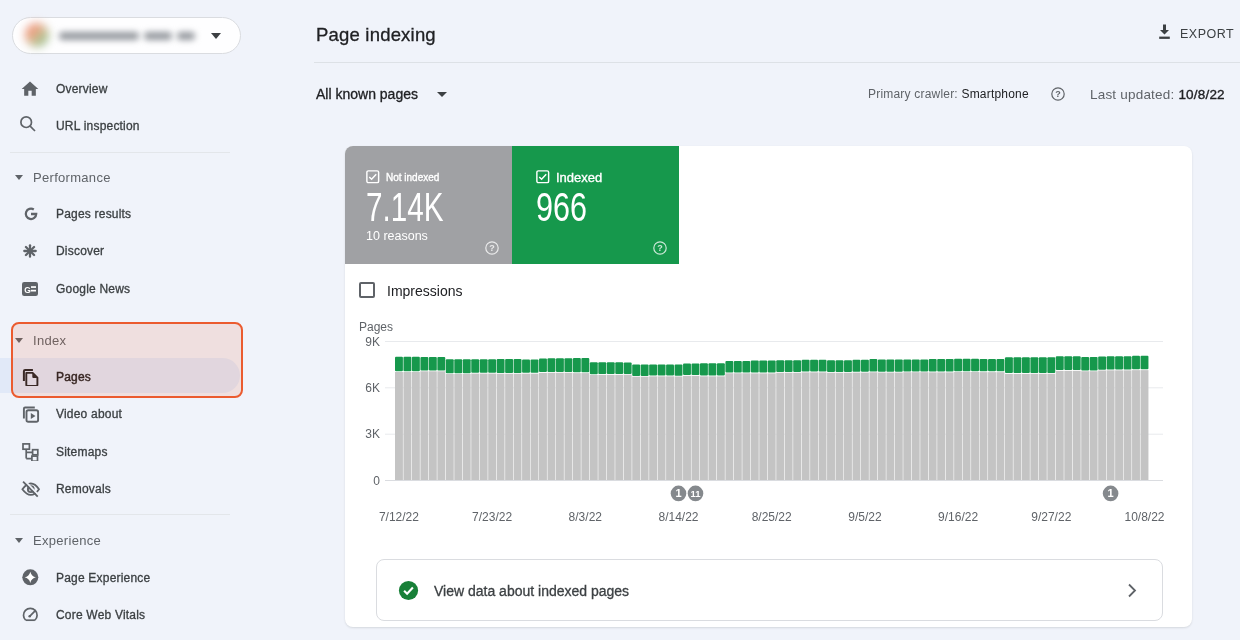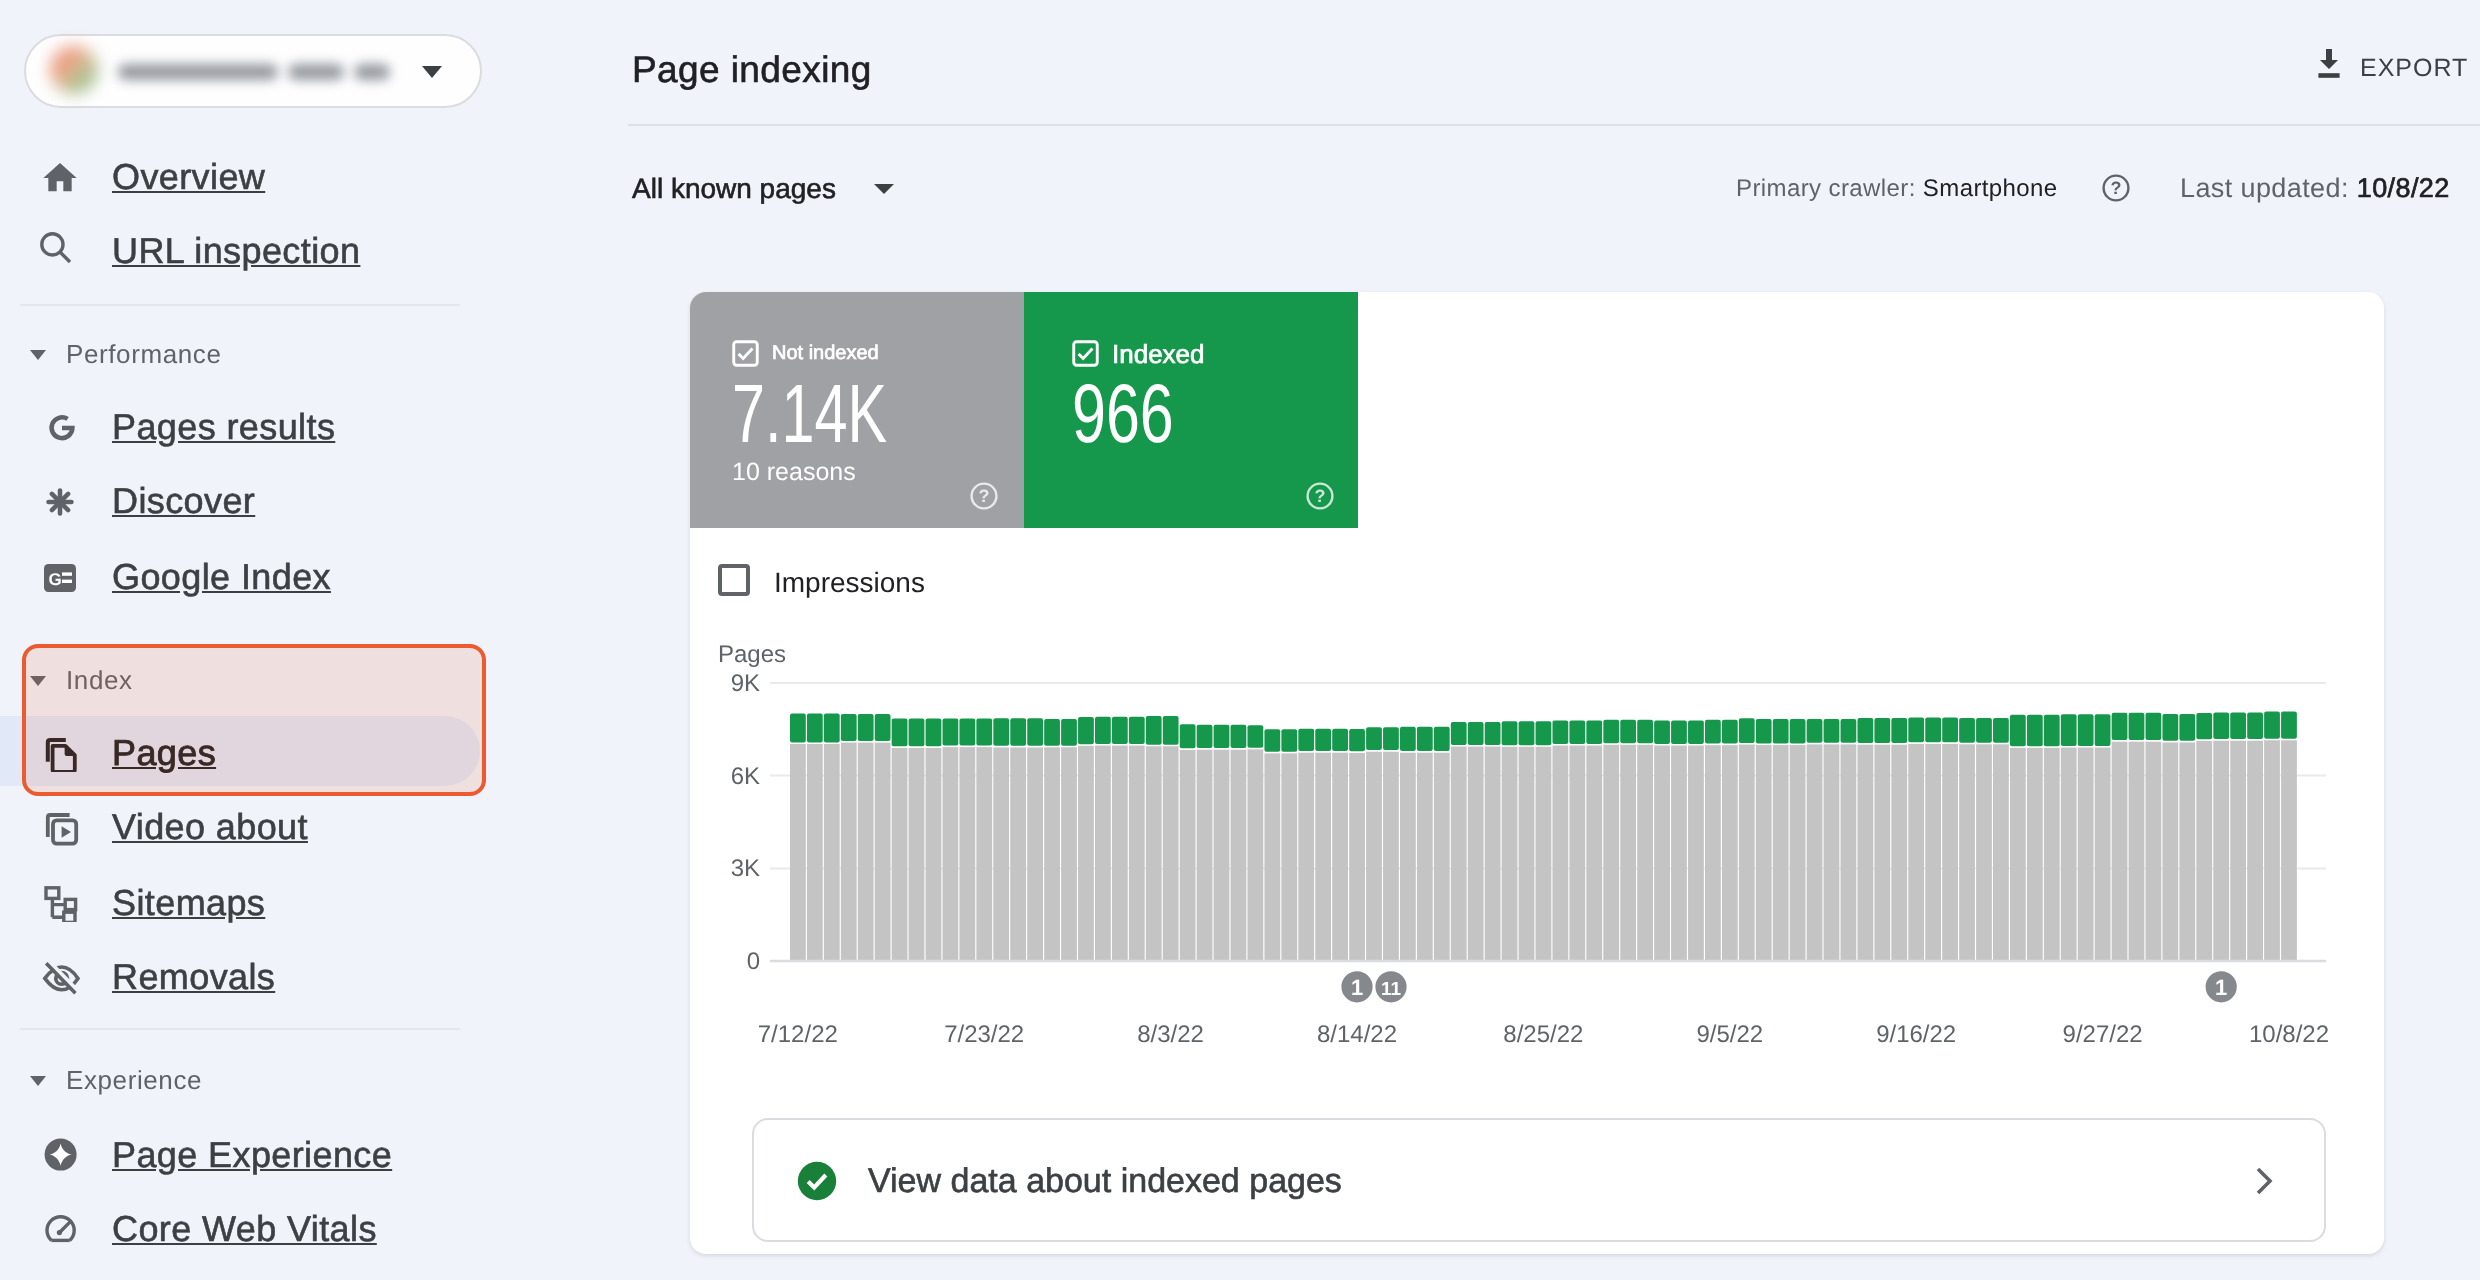--- a/index.html
+++ b/index.html
@@ -1,18 +1,18 @@
 <!DOCTYPE html>
 <html><head><meta charset="utf-8"><style>
 * { margin:0; padding:0; box-sizing:border-box; }
 html,body { width:1240px; height:640px; overflow:hidden; background:#f0f3fa;
   font-family:"Liberation Sans",sans-serif; -webkit-font-smoothing:antialiased; }
 .abs { position:absolute; }
-.navt { position:absolute; transform:translateY(-50%); font-size:18px; color:#3c4043;
-  letter-spacing:.2px; -webkit-text-stroke:.3px #3c4043; white-space:nowrap;text-decoration:underline; }
+.navt { position:absolute; transform:translateY(-50%); font-size:12px; color:#3c4043;
+  letter-spacing:.2px; -webkit-text-stroke:.3px #3c4043; white-space:nowrap; }
 .navt.sel { color:#202124; -webkit-text-stroke:.45px #202124; }
 .navh { position:absolute; transform:translateY(-50%); font-size:13px; color:#5f6368; letter-spacing:.3px; }
 .ax { font-size:12px; fill:#5f6368; font-family:"Liberation Sans",sans-serif; }
 .hdr-gray { color:#5f6368; }
 .hdr-dark { color:#202124; }
 </style></head>
 <body>
 <div style="position:absolute;left:10px;top:152px;width:220px;height:1px;background:#e3e6ea"></div>
 <div style="position:absolute;left:10px;top:514px;width:220px;height:1px;background:#e3e6ea"></div>
 <div style="position:absolute;left:12px;top:17px;width:229px;height:37px;background:#fefeff;border:1px solid #dadce0;border-radius:19px"></div>
@@ -42,21 +42,21 @@
     <line x1="12.00" y1="20.60" x2="12.00" y2="3.40" stroke="#5f6368" stroke-width="3.4" stroke-linecap="round"></line>
     <line x1="5.92" y1="18.08" x2="18.08" y2="5.92" stroke="#5f6368" stroke-width="3.4" stroke-linecap="round"></line>
   </svg>
 <div class="navt" style="left:56px;top:251px">Discover</div>
 <svg style="position:absolute;left:22px;top:281.5px;width:16px;height:14px" viewBox="0 0 16 14">
     <rect x="0" y="0" width="16" height="14" rx="2.2" fill="#5f6368"></rect>
     <text x="2.2" y="10.6" font-size="8.5" font-weight="bold" fill="#fff" font-family="Liberation Sans">G</text>
     <rect x="9" y="4.2" width="5" height="1.7" fill="#fff"></rect>
     <rect x="9" y="7.8" width="5" height="1.7" fill="#fff"></rect>
   </svg>
-<div class="navt" style="left:56px;top:288.5px">Google Index</div>
+<div class="navt" style="left:56px;top:288.5px">Google News</div>
 <div style="position:absolute;left:0;top:357.5px;width:240px;height:35px;background:#e1e9f8;border-radius:0 17.5px 17.5px 0"></div>
 <div style="position:absolute;left:15px;top:337.5px;width:0;height:0;border-left:4.5px solid transparent;border-right:4.5px solid transparent;border-top:5px solid #5f6368"></div>
 <div class="navh" style="left:33px;top:339.5px">Index</div>
 <svg style="position:absolute;left:22px;top:368px;width:18px;height:18px" viewBox="0 0 18 18">
     <path d="M1.9 12.9 V3.2 Q1.9 2 3.1 2 H10.9" fill="none" stroke="#202124" stroke-width="2"></path>
     <path d="M4.3 4.9 H10.7 L15.4 9.6 V16.7 Q15.4 18 14.1 18 H5.6 Q4.3 18 4.3 16.7 Z" fill="none" stroke="#202124" stroke-width="1.9" stroke-linejoin="round"></path>
     <path d="M10.3 4.9 L15.4 10 H11.3 Q10.3 10 10.3 9 Z" fill="#202124"></path>
   </svg>
 <div class="navt sel" style="left:56px;top:377px">Pages</div>
 <div style="position:absolute;left:11px;top:321.5px;width:232px;height:76px;border:2.5px solid #eb5b2f;border-radius:8px;background:rgba(235,91,47,0.13)"></div>
@@ -348,16 +348,16 @@
 <text x="958.1" y="521" text-anchor="middle" class="ax">9/16/22</text>
 <text x="1051.3" y="521" text-anchor="middle" class="ax">9/27/22</text>
 <text x="1144.5" y="521" text-anchor="middle" class="ax">10/8/22</text>
 </svg>
 
 <div class="abs" style="left:376px;top:559px;width:787px;height:62px;background:#fff;border:1px solid #dadce0;border-radius:8px"></div>
 <svg class="abs" style="left:398px;top:580px;width:21px;height:21px" viewBox="0 0 21 21">
   <circle cx="10.5" cy="10.5" r="9.6" fill="#188038"></circle>
   <path d="M6.1 10.7l3 3 5.8-6.2" fill="none" stroke="#fff" stroke-width="2.1"></path>
 </svg>
-<div class="abs" style="left:434px;top:590.5px;transform:translateY(-50%);font-size:17px;color:#3c4043;-webkit-text-stroke:.3px #3c4043">View data about indexed pages</div>
+<div class="abs" style="left:434px;top:590.5px;transform:translateY(-50%);font-size:14px;color:#3c4043;-webkit-text-stroke:.3px #3c4043">View data about indexed pages</div>
 <svg class="abs" style="left:1126px;top:583px;width:12px;height:15px" viewBox="0 0 12 15">
   <path d="M3 1.5l6 6-6 6" fill="none" stroke="#5f6368" stroke-width="1.8"></path>
 </svg>
 
 </body></html>

